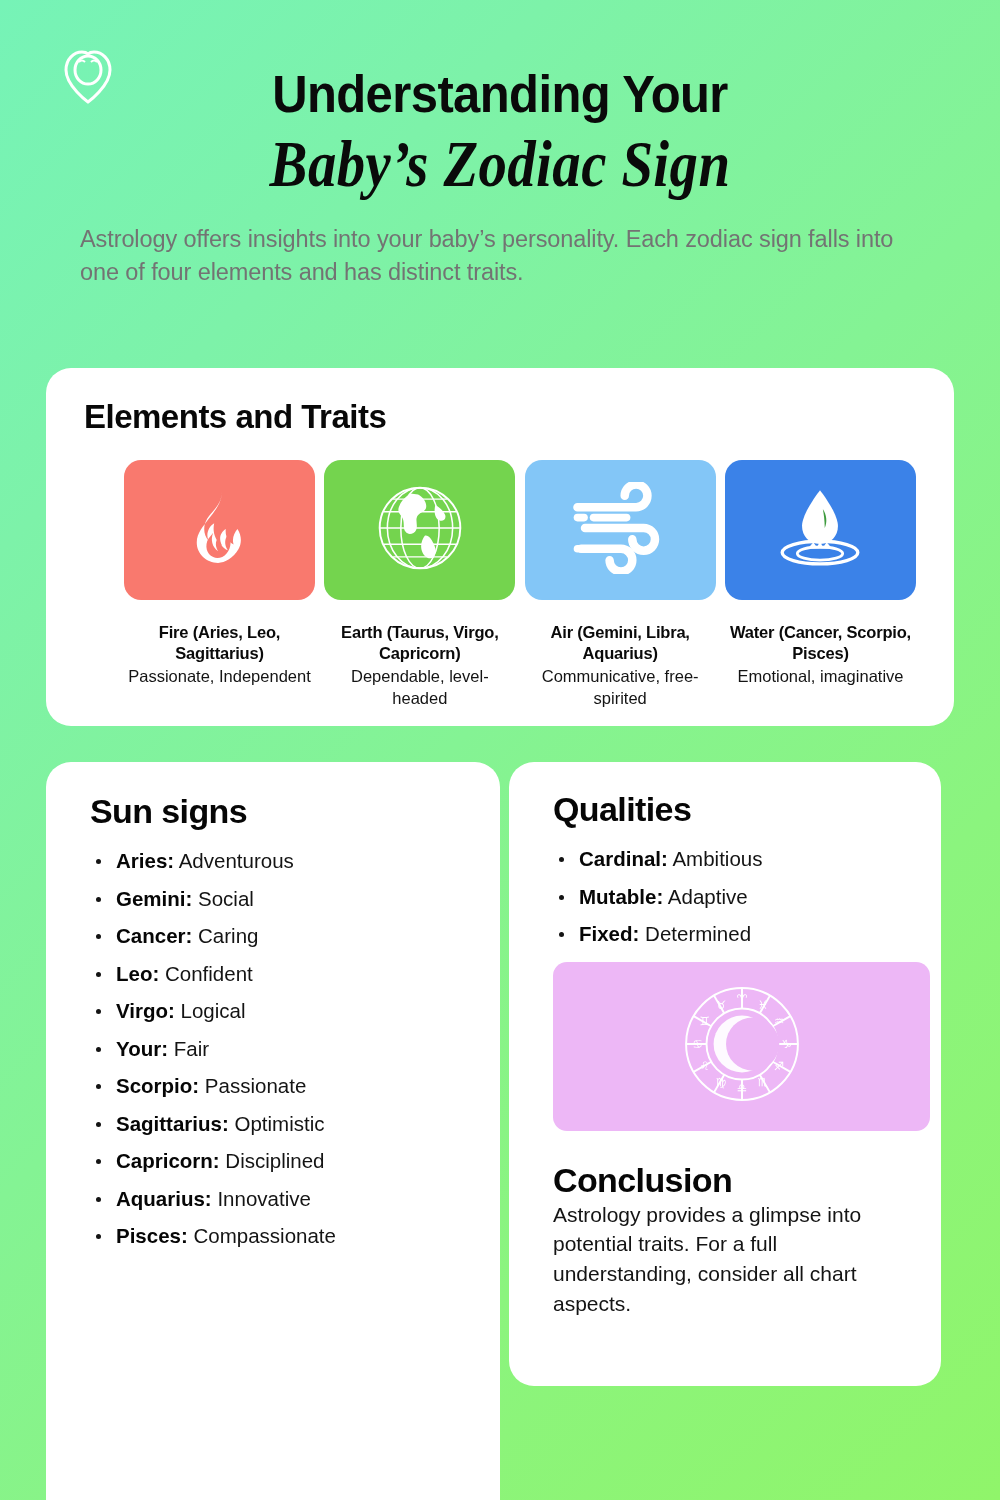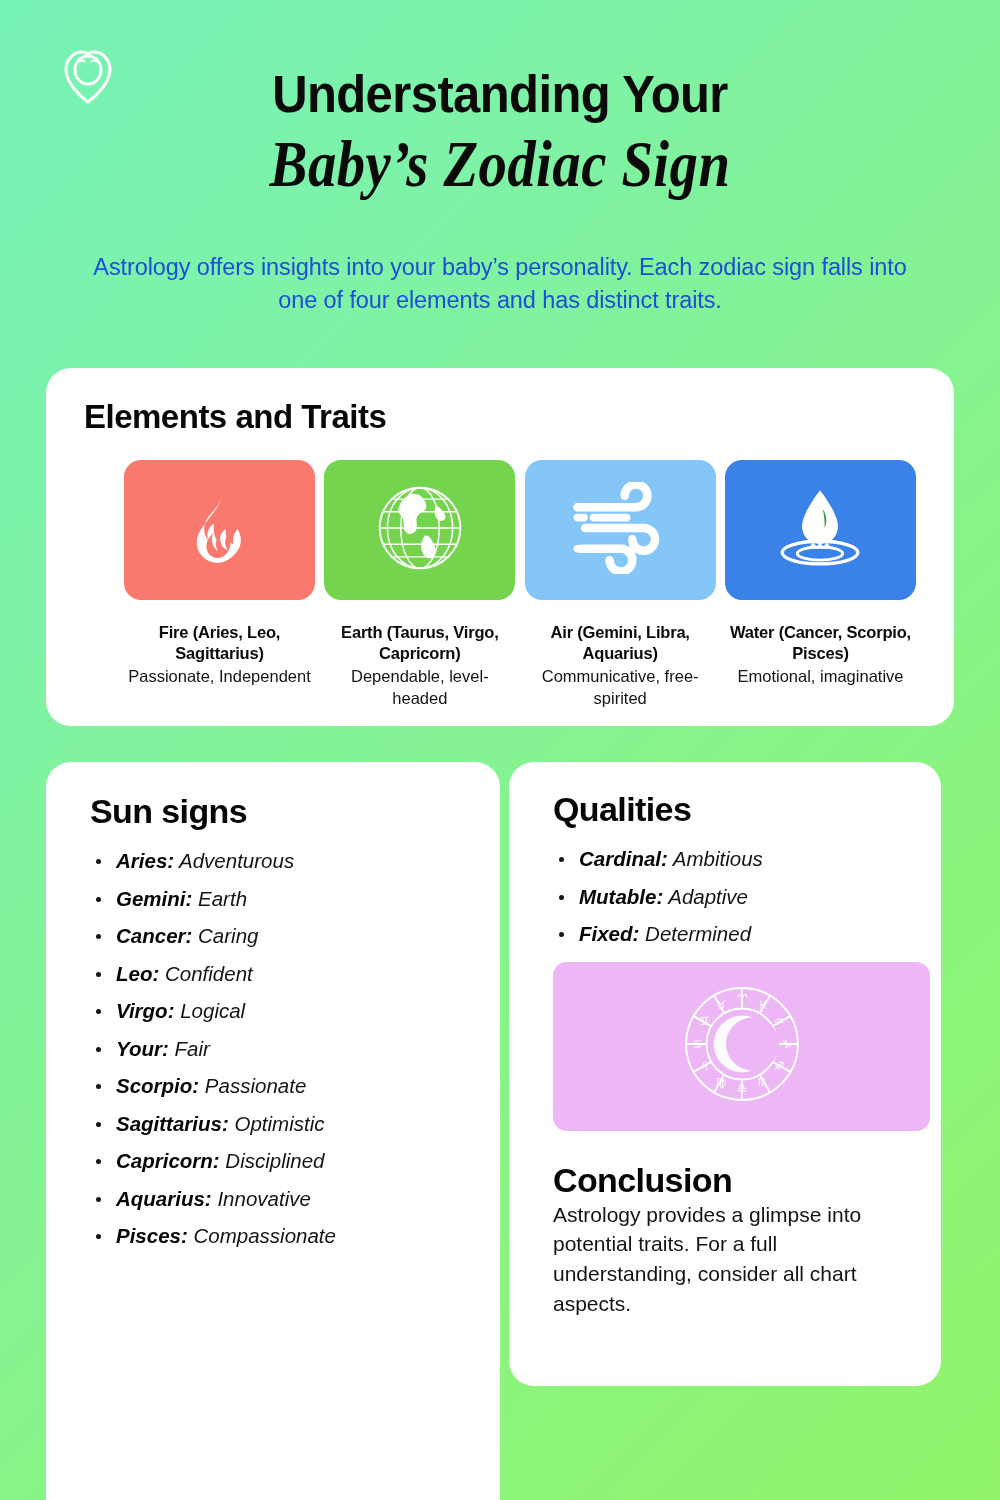--- a/index.html
+++ b/index.html
@@ -55,26 +55,25 @@
     font-weight: 700;
     font-size: 66px;
     line-height: 1.08;
     color: #0a0a0a;
     margin-top: 6px;
     transform: scaleX(0.86);
     letter-spacing: 0.5px;
   }
 
   .subtitle {
-    text-align: center;
     font-size: 23.5px;
     line-height: 1.4;
-    color: #1d4ed8;
+    color: #737373;
     width: 840px;
-    margin: 52px auto 0 auto;
+    margin: 24px auto 0 auto;
     letter-spacing: -0.1px;
   }
 
   
   .card {
     background: #ffffff;
     border-radius: 25px;
   }
 
   .elements-card {
@@ -161,21 +160,20 @@
     margin-top: 20px;
   }
 
   ul.bullets li {
     position: relative;
     padding-left: 26px;
     font-size: 20.5px;
     line-height: 1.0;
     margin-bottom: 17px;
     color: #141414;
-    font-style: italic;
   }
 
   ul.bullets li::before {
     content: "";
     position: absolute;
     left: 6px;
     top: 8px;
     width: 5px;
     height: 5px;
     border-radius: 50%;
@@ -317,21 +315,21 @@
       <div class="element-desc">Emotional, imaginative</div>
     </div>
 
   </div>
 </div>
 
 <div class="card sun-card">
   <div class="card-heading-lg">Sun signs</div>
   <ul class="bullets">
     <li><b>Aries:</b> <span>Adventurous</span></li>
-    <li><b>Gemini:</b> <span>Earth</span></li>
+    <li><b>Gemini:</b> <span>Social</span></li>
     <li><b>Cancer:</b> <span>Caring</span></li>
     <li><b>Leo:</b> <span>Confident</span></li>
     <li><b>Virgo:</b> <span>Logical</span></li>
     <li><b>Your:</b> <span>Fair</span></li>
     <li><b>Scorpio:</b> <span>Passionate</span></li>
     <li><b>Sagittarius:</b> <span>Optimistic</span></li>
     <li><b>Capricorn:</b> <span>Disciplined</span></li>
     <li><b>Aquarius:</b> <span>Innovative</span></li>
     <li><b>Pisces:</b> <span>Compassionate</span></li>
   </ul>

